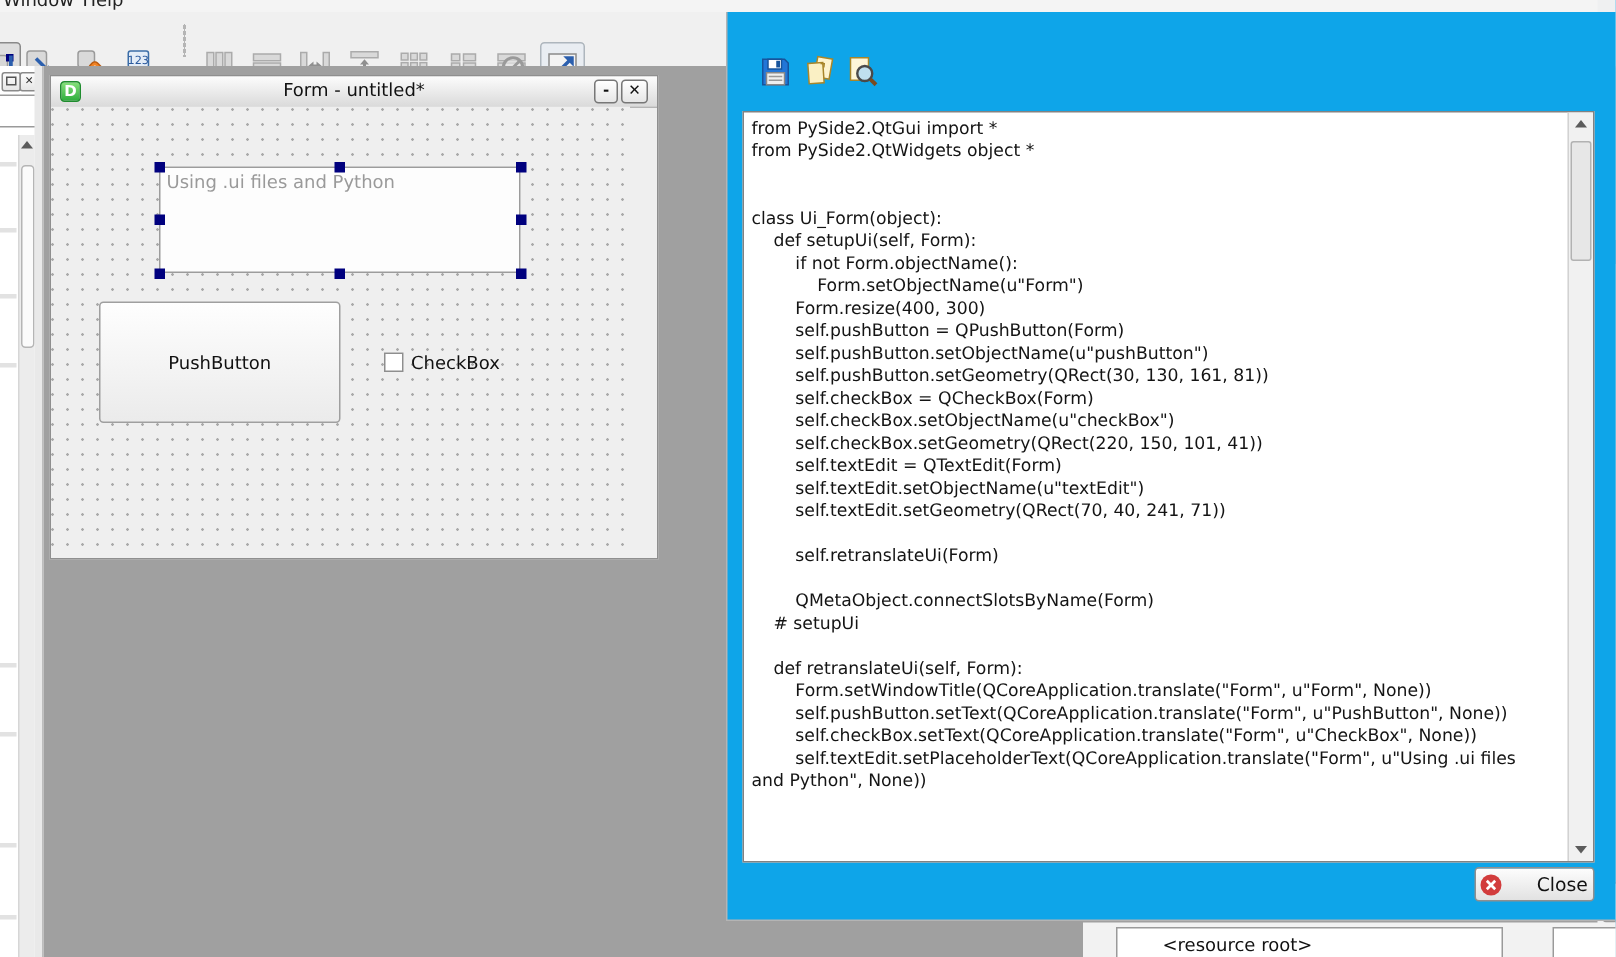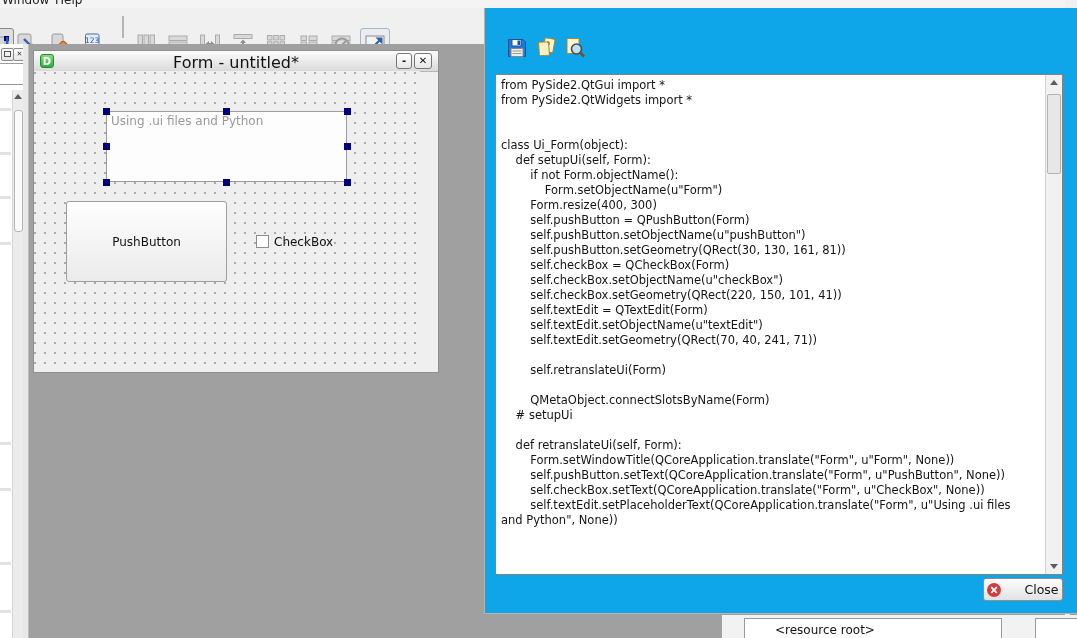--- a/index.html
+++ b/index.html
@@ -38,21 +38,21 @@
                border-right:1px solid #bdbdbd;}
 
   
   #mdi{left:28px;top:44px;width:1049px;height:594px;}
 
   
   #form-window{left:33px;top:50px;width:406px;height:323px;background:#efefef;
                border:1px solid #8f8f8f;box-sizing:border-box;}
   #form-titlebar{position:absolute;left:0;top:0;right:0;height:20px;
                  background:linear-gradient(#fcfcfc,#dadada);border-bottom:1px solid #b5b5b5;}
-  #form-title{position:absolute;left:0;right:0;top:2px;text-align:center;font-size:16px;color:#111;}
+  #form-title{position:absolute;left:0;right:0;top:2px;text-align:center;font-size:12px;color:#111;}
   #form-icon{position:absolute;left:6px;top:3px;width:14px;height:14px;border-radius:3px;
              background:linear-gradient(#86e07a,#2fae3e);border:1px solid #1f8c2e;color:#fff;
              font-size:10px;font-weight:bold;text-align:center;line-height:14px;box-sizing:border-box;}
   .title-btn{position:absolute;top:2px;width:16px;height:16px;border:1px solid #777;border-radius:3px;
              background:linear-gradient(#ffffff,#e6e6e6);text-align:center;line-height:14px;
              font-size:10px;font-weight:900;color:#111;box-sizing:border-box;}
   #form-canvas{position:absolute;left:0;top:20px;width:386px;height:301px;background:#efefef;
                background-image:radial-gradient(circle,#aaaaaa 0.8px,transparent 1px);
                background-size:10px 10px;background-position:6px 7px;}
   #qtextedit{position:absolute;left:72px;top:40px;width:241px;height:71px;background:#fdfdfd;
@@ -366,21 +366,21 @@
         <rect x="4" y="2.5" width="12" height="15" fill="#fdf6d8" stroke="#a8862a"></rect>
         <circle cx="13.5" cy="13" r="5" fill="#bfe0ef" stroke="#4a4a4a" stroke-width="1.6"></circle>
         <line x1="17.2" y1="16.7" x2="21" y2="20.5" stroke="#7a4a20" stroke-width="2.6"></line>
       </svg>
     </span>
   </div>
 
   <div id="code-area">
     <div id="code-text">
         <div class="code-line">from PySide2.QtGui import *</div>
-        <div class="code-line">from PySide2.QtWidgets import *</div>
+        <div class="code-line">from PySide2.QtWidgets object *</div>
         <div class="code-line">&nbsp;</div>
         <div class="code-line">&nbsp;</div>
         <div class="code-line">class Ui_Form(object):</div>
         <div class="code-line">    def setupUi(self, Form):</div>
         <div class="code-line">        if not Form.objectName():</div>
         <div class="code-line">            Form.setObjectName(u"Form")</div>
         <div class="code-line">        Form.resize(400, 300)</div>
         <div class="code-line">        self.pushButton = QPushButton(Form)</div>
         <div class="code-line">        self.pushButton.setObjectName(u"pushButton")</div>
         <div class="code-line">        self.pushButton.setGeometry(QRect(30, 130, 161, 81))</div>

